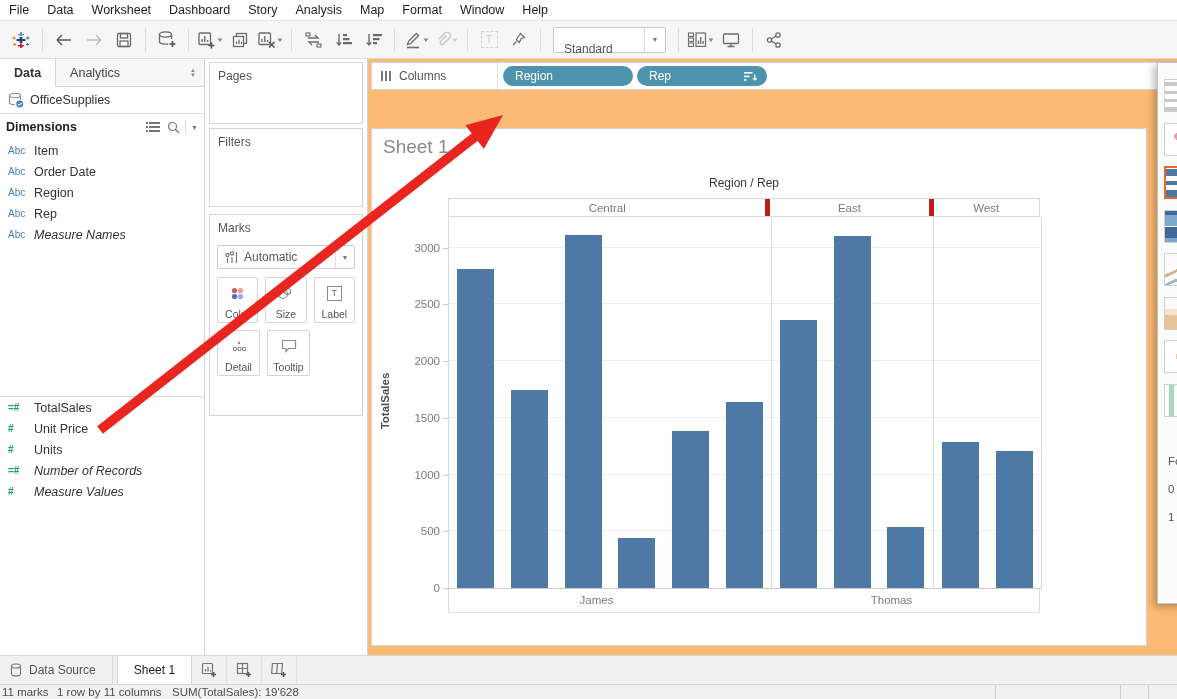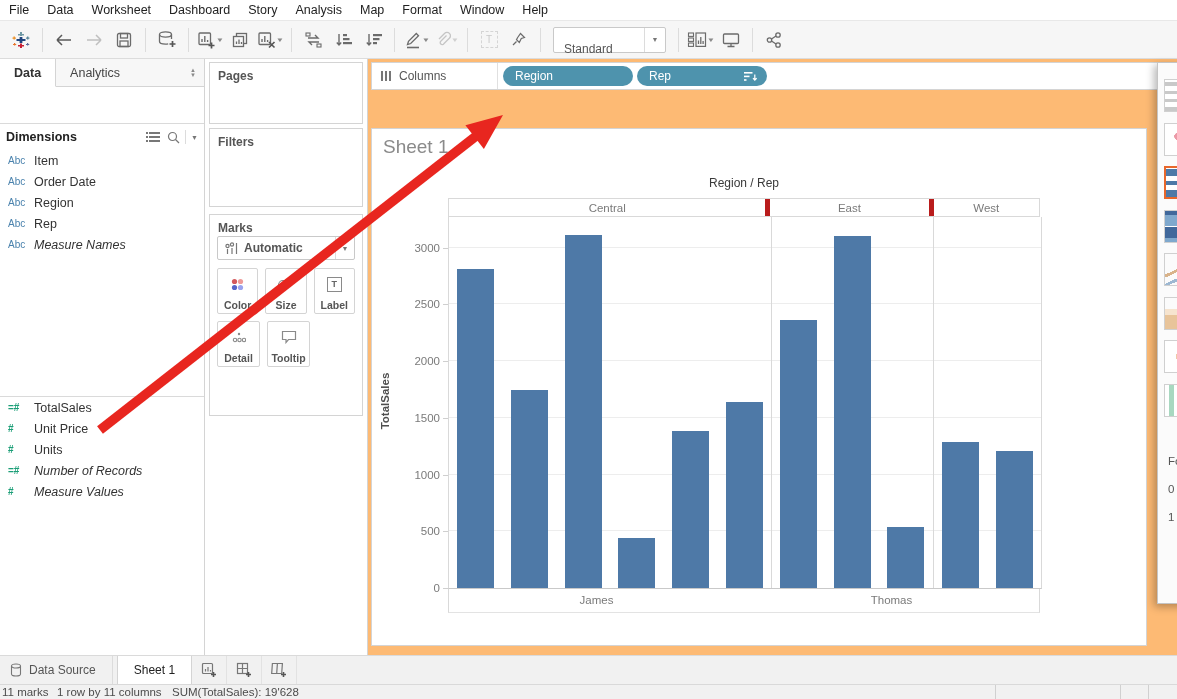--- a/index.html
+++ b/index.html
@@ -25,40 +25,40 @@
 
   
   .left-pane{position:absolute;left:0;top:59px;width:204px;height:596px;background:#fff;border-right:1px solid #d4d4d4;}
   .pane-tabs{display:flex;height:27px;border-bottom:1px solid #d4d4d4;align-items:stretch;font-size:12.5px;}
   .ptab{display:flex;align-items:center;padding:0 14px;color:#333;}
   .ptab.active{background:#fff;font-weight:bold;border-right:1px solid #d4d4d4;margin-bottom:-1px;border-bottom:1px solid #fff;}
   .ptab.inactive{background:#f7f7f7;color:#444;flex:1;}
   .pane-swap{width:22px;display:flex;flex-direction:column;align-items:center;justify-content:center;color:#8a8a8a;font-size:6px;line-height:5px;background:#f7f7f7;}
   .ds-row{display:flex;align-items:center;height:26px;padding-left:7px;font-size:12.5px;color:#333;}
   .ds-row svg{margin-right:6px;}
-  .sec-head{display:flex;align-items:center;height:26px;border-top:1px solid #dadada;padding:0 6px;margin-top:36px;}
+  .sec-head{display:flex;align-items:center;height:26px;border-top:1px solid #dadada;padding:0 6px;}
   .sec-title{font-weight:bold;font-size:12.5px;color:#222;flex:1;}
   .sec-icons{display:flex;align-items:center;color:#777;}
   .sec-icons .vline{width:1px;height:14px;background:#dcdcdc;margin:0 5px;}
   .field-row{display:flex;align-items:center;height:21px;padding-left:8px;font-size:12.5px;color:#333;}
   .field-icon{width:26px;font-size:10px;font-weight:bold;flex:none;}
   .field-icon.abc{color:#4a82ad;font-weight:normal;}
   .field-icon.num{color:#1b9e77;}
   .field-label.italic{font-style:italic;}
   .measures-block{position:absolute;left:0;top:337px;width:100%;border-top:1px solid #dadada;}
   .measures-block .sec-head{border-top:none;}
 
   
   .cards-col{position:absolute;left:205px;top:59px;width:162px;height:596px;background:#fff;border-right:1px solid #d4d4d4;}
-  .card{position:absolute;left:4px;width:152px;border:1px solid #d4d4d4;background:#fff;font-weight:bold;}
+  .card{position:absolute;left:4px;width:152px;border:1px solid #d4d4d4;background:#fff;}
   .card-label{font-size:12px;color:#555;padding:6px 0 0 8px;}
   .card.pages{top:3px;height:60px;}
   .card.filters{top:69px;height:77px;}
   .card.marks{top:155px;height:200px;}
-  .marktype{display:flex;align-items:center;border:1px solid #c9c9c9;border-radius:2px;height:22px;margin:1px 7px 8px 7px;background:#fff;}
+  .marktype{display:flex;align-items:center;border:1px solid #c9c9c9;border-radius:2px;height:22px;margin:10px 7px 8px 7px;background:#fff;}
   .marktype .mt-icon{margin:0 5px 0 7px;display:flex;}
   .marktype .mt-text{flex:1;font-size:12px;color:#555;}
   .marktype .mt-caret{width:18px;align-self:stretch;border-left:1px solid #dcdcdc;display:flex;align-items:center;justify-content:center;font-size:7px;color:#777;}
   .mbtn-row{display:flex;gap:7px;padding:0 7px;margin-bottom:7px;}
   .mbtn{width:41px;height:42px;border:1px solid #d4d4d4;border-radius:2px;display:flex;flex-direction:column;align-items:center;justify-content:flex-end;padding-bottom:2px;background:#fff;}
   .mbtn .micon{flex:1;display:flex;align-items:center;justify-content:center;}
   .mbtn .mlabel{font-size:10.5px;color:#555;line-height:12px;}
 
   
   .shelf{position:absolute;left:371px;width:786px;height:26px;background:#fff;border:1px solid #d4d4d4;display:flex;align-items:center;}
@@ -310,20 +310,30 @@
 
   <div class="left-pane">
     <div class="pane-tabs">
       <div class="ptab active">Data</div>
       <div class="ptab inactive">Analytics</div>
       <div class="pane-swap">
           <span>▲</span>
           <span>▼</span>
         </div>
     </div>
+    <div class="ds-row">
+      <svg width="17" height="16" viewBox="0 0 17 16">
+          <ellipse cx="8" cy="3.5" rx="5.5" ry="2.2" fill="none" stroke="#8a8a8a" stroke-width="1.1"></ellipse>
+          <path d="M2.5 3.5v7c0 1.2 2.5 2.2 5.5 2.2" fill="none" stroke="#8a8a8a" stroke-width="1.1"></path>
+          <path d="M13.5 3.5v4.2" fill="none" stroke="#8a8a8a" stroke-width="1.1"></path>
+          <circle cx="12.7" cy="12" r="3.4" fill="#3d7fc1"></circle>
+          <path d="M11 12l1.3 1.3 2.2-2.4" stroke="#fff" stroke-width="1.1" fill="none"></path>
+        </svg>
+      <span>OfficeSupplies</span>
+    </div>
     <div class="sec-head">
       <span class="sec-title">Dimensions</span>
       <span class="sec-icons">
         <svg width="14" height="12" viewBox="0 0 14 12">
             <g fill="#777">
               <rect x="0" y="1" width="2" height="2"></rect>
               <rect x="3" y="1" width="11" height="2"></rect>
               <rect x="0" y="5" width="2" height="2"></rect>
               <rect x="3" y="5" width="11" height="2"></rect>
               <rect x="0" y="9" width="2" height="2"></rect>

